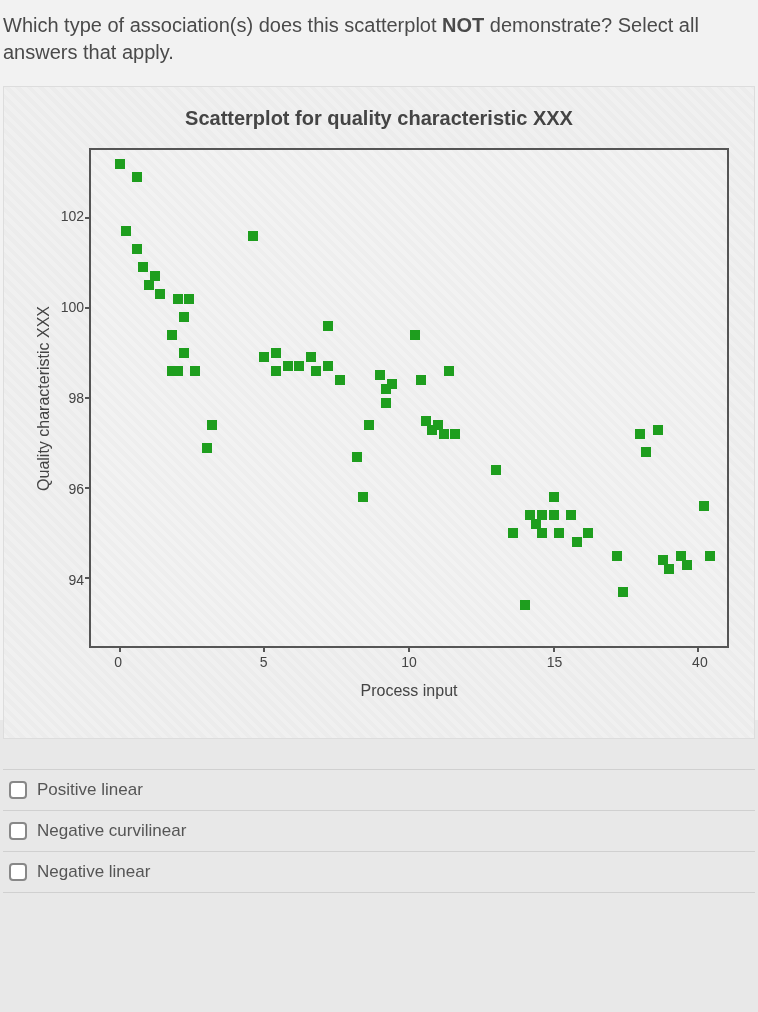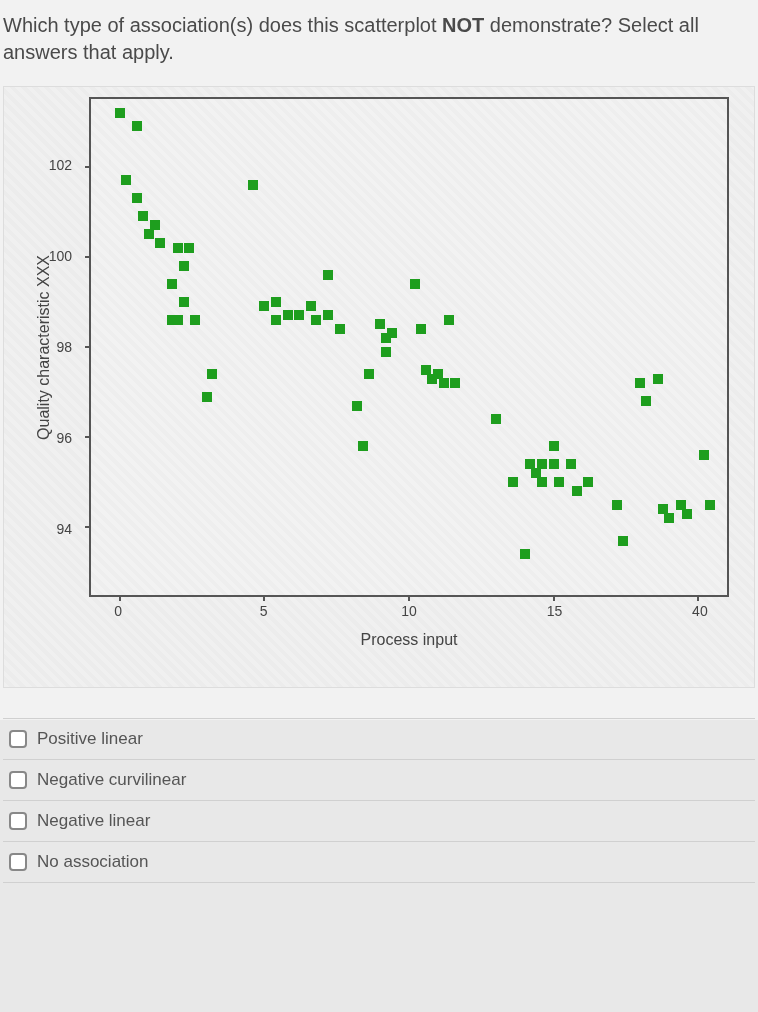--- a/index.html
+++ b/index.html
@@ -56,21 +56,21 @@
     color: #444;
   }
   .yticks {
     grid-column: 2; grid-row: 1;
     position: relative;
     font-size: 14px;
     color: #444;
   }
   .ytick {
     position: absolute;
-    right: 17px;
+    right: 5px;
     transform: translateY(50%);
   }
   .plot-area {
     grid-column: 3; grid-row: 1;
     position: relative;
     border-top: 2px solid #555;
     border-right: 2px solid #555;
     border-bottom: 2px solid #555;
     border-left: 2px solid #555;
     background: rgba(255,255,255,0.15);
@@ -129,20 +129,21 @@
 </head>
 <body>
 
 <div class="page">
 
   <p class="question">
     <span>Which type of association(s) does this scatterplot </span><span class="not">NOT</span><span> demonstrate? Select all answers that apply.</span>
   </p>
 
   <div class="chart-wrap">
+    <div class="chart-title">Scatterplot for quality characteristic XXX</div>
 
     <div class="plot-grid">
       <div class="ylabel">
         <span>Quality characteristic XXX</span>
       </div>
       <div class="yticks" id="yticks">
           <div class="ytick" style="bottom: 13.6364%;">94</div>
           <div class="ytick" style="bottom: 31.8182%;">96</div>
           <div class="ytick" style="bottom: 50%;">98</div>
           <div class="ytick" style="bottom: 68.1818%;">100</div>
@@ -245,19 +246,15 @@
         <span>Positive linear</span>
       </div>
       <div class="option">
         <div class="checkbox"></div>
         <span>Negative curvilinear</span>
       </div>
       <div class="option">
         <div class="checkbox"></div>
         <span>Negative linear</span>
       </div>
-      <div class="option">
-        <div class="checkbox"></div>
-        <span>No association</span>
-      </div>
     </div>
 
 </div>
 
 </body></html>

